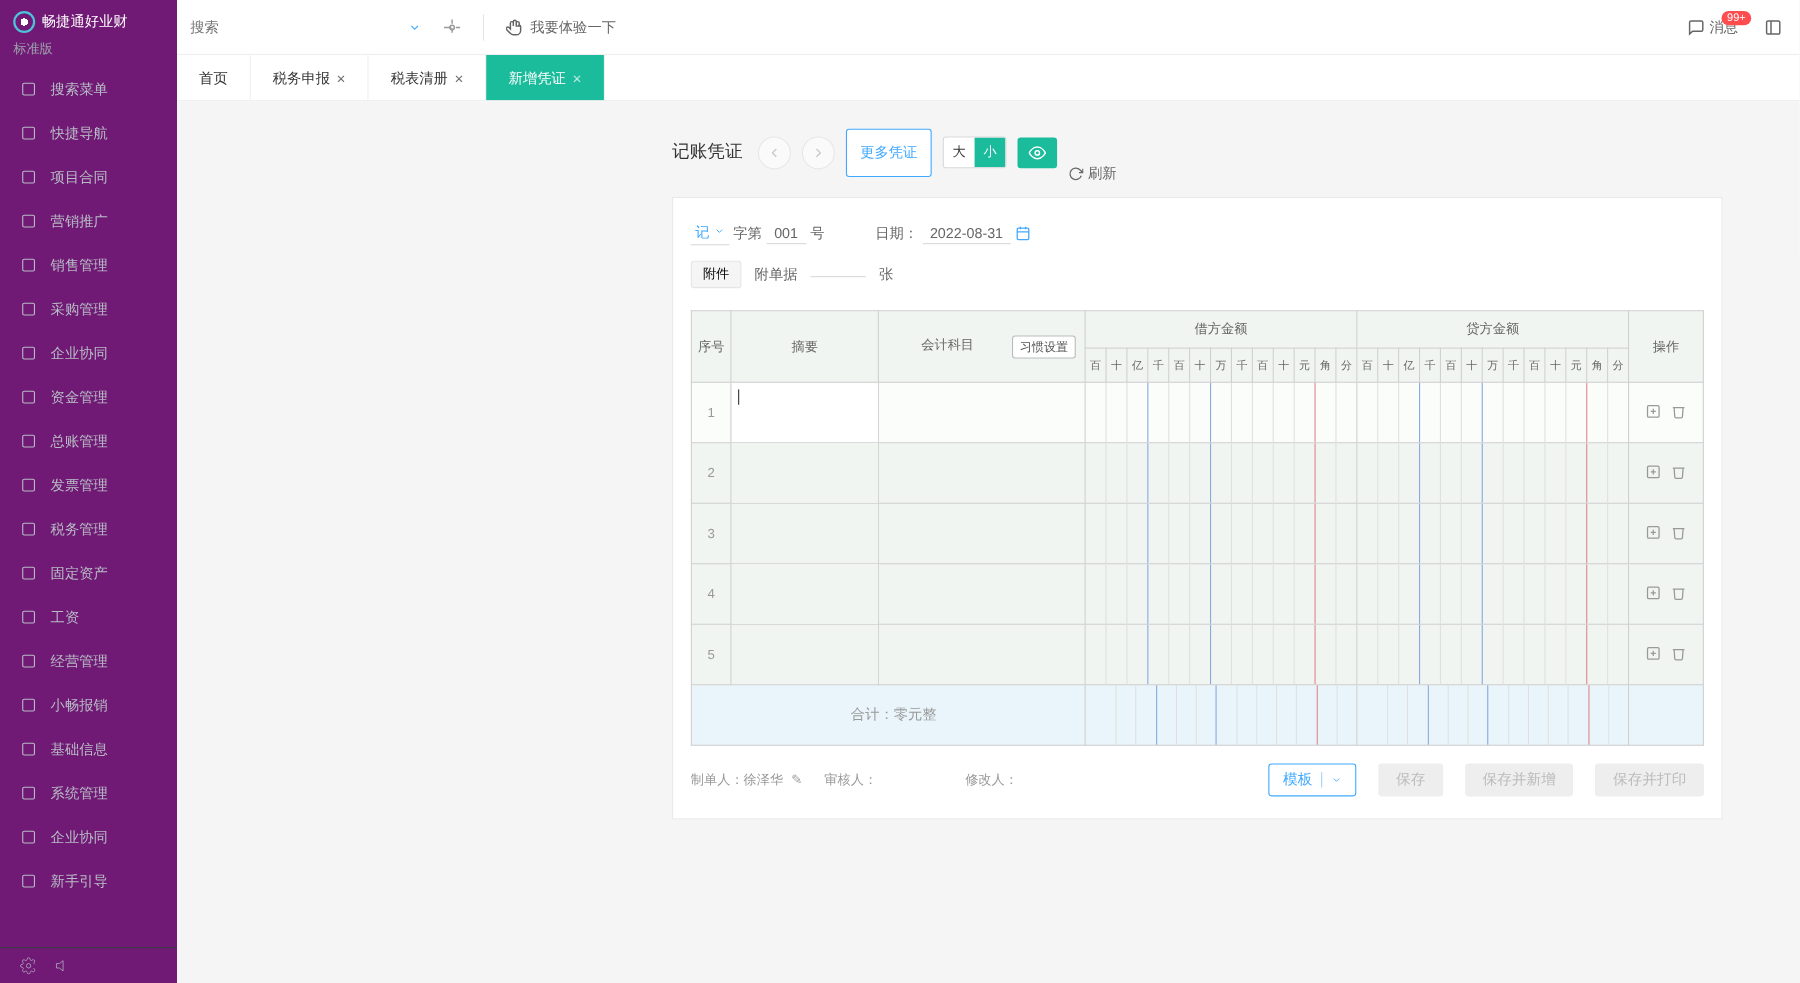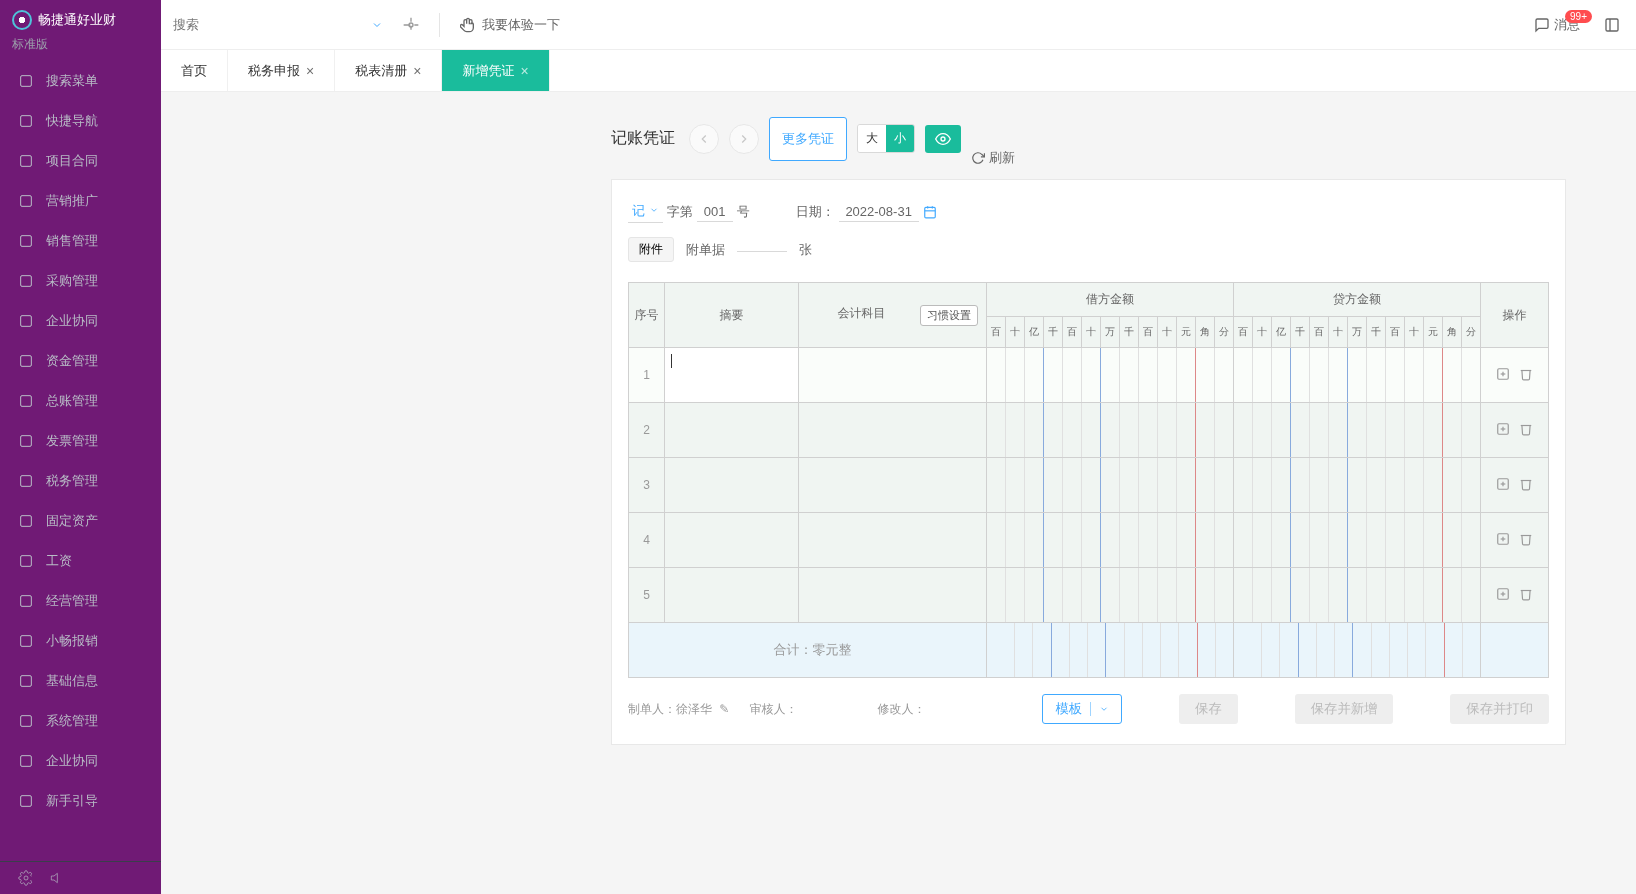--- a/index.html
+++ b/index.html
@@ -87,21 +87,21 @@
     .digit-grid .sep-blue { border-right: 1px solid #8ad; }
     .ops-cell { color: #888; }
     .ops-cell .op-icon { margin: 0 3px; cursor: pointer; }
     .total-row td { background: #eaf5fb !important; height: 36px; text-align: left; padding-left: 10px; color: #333; font-size: 13px; }
     
     .voucher-footer { display: flex; align-items: center; padding-top: 16px; font-size: 12px; color: #999; gap: 20px; }
     .vf-label { }
     .vf-spacer { flex: 1; }
     .tmpl-btn { border: 1px solid #40a9ff; color: #40a9ff; background: #fff; padding: 5px 12px; border-radius: 3px; cursor: pointer; display: inline-flex; align-items: center; gap: 8px; }
     .tmpl-btn .sep { width: 1px; height: 14px; background: #40a9ff; opacity: 0.5; }
-    .gray-btn { background: #eee; color: #bbb; border: none; padding: 6px 16px; border-radius: 3px; cursor: not-allowed; margin-left: 37px; }
+    .gray-btn { background: #eee; color: #bbb; border: none; padding: 6px 16px; border-radius: 3px; cursor: not-allowed; }
     
     svg { display: block; }
   </style>
 </head>
 <body>
 
 <div class="app">
 
   <aside class="sidebar">
     <div class="logo-area">

